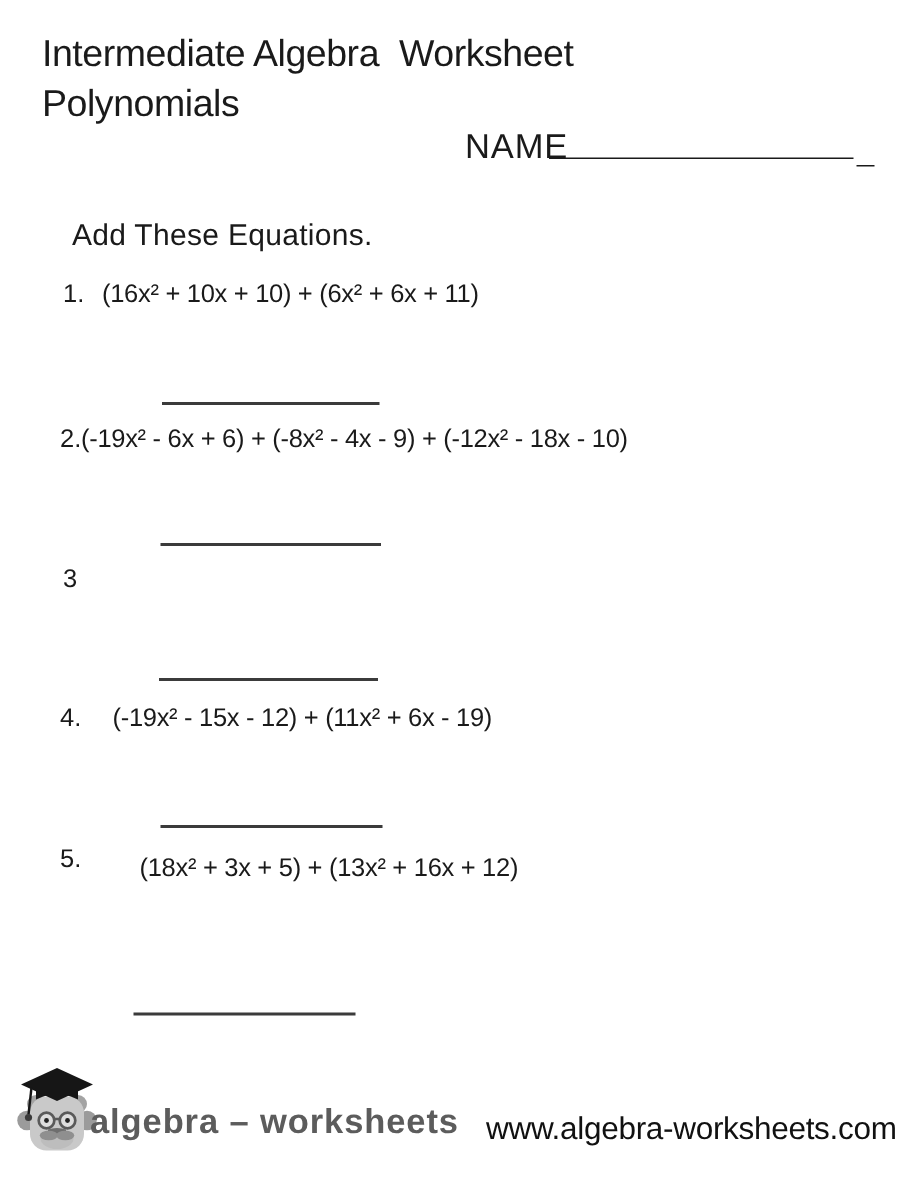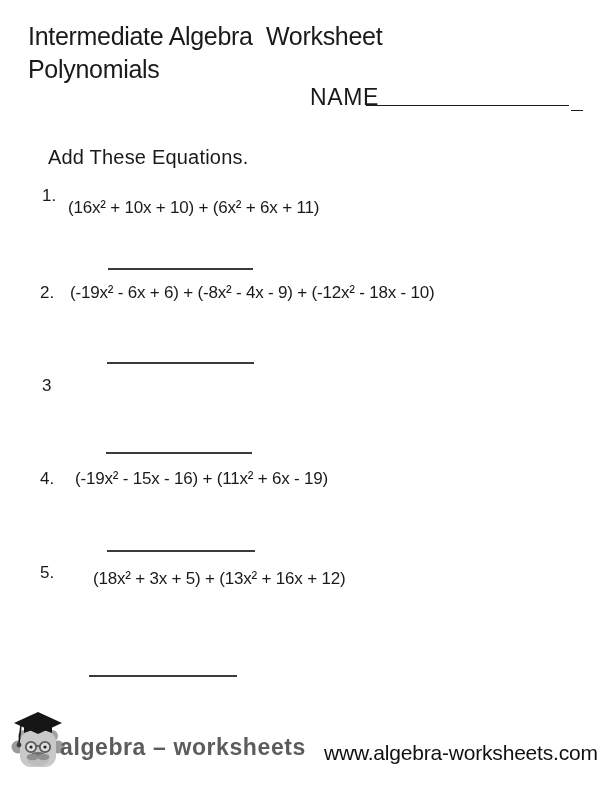--- a/index.html
+++ b/index.html
@@ -36,32 +36,32 @@
   <div class="abs title-line1">Intermediate Algebra  Worksheet</div>
   <div class="abs title-line2">Polynomials</div>
 
   <div class="abs name-label">NAME</div>
   <div class="abs name-line"></div>
   <div class="abs name-line-end"></div>
 
   <div class="abs instruction">Add These Equations.</div>
 
   <div class="abs problem-number" style="left:42px; top:186px;">1.</div>
-  <div class="abs equation" style="left:68px; top:186px;margin-top:12px;">(16x² + 10x + 10) + (6x² + 6x + 11)</div>
+  <div class="abs equation" style="left:68px; top:186px;">(16x² + 10x + 10) + (6x² + 6x + 11)</div>
   <div class="abs answer-line" style="left:108px; top:268px; width:145px;"></div>
 
   <div class="abs problem-number" style="left:40px; top:283px;">2.</div>
-  <div class="abs equation" style="left:70px; top:283px;">(-19x² - 6x + 6) + (-8x² - 4x - 9) + (-12x² - 18x - 10)</div>
+  <div class="abs equation" style="left:54px; top:283px;">(-19x² - 6x + 6) + (-8x² - 4x - 9) + (-12x² - 18x - 10)</div>
   <div class="abs answer-line" style="left:107px; top:362px; width:147px;"></div>
 
   <div class="abs problem-number" style="left:42px; top:376px;">3</div>
   <div class="abs answer-line" style="left:106px; top:452px; width:146px;"></div>
 
   <div class="abs problem-number" style="left:40px; top:469px;">4.</div>
-  <div class="abs equation" style="left:75px; top:469px;">(-19x² - 15x - 16) + (11x² + 6x - 19)</div>
+  <div class="abs equation" style="left:75px; top:469px;">(-19x² - 15x - 12) + (11x² + 6x - 19)</div>
   <div class="abs answer-line" style="left:107px; top:550px; width:148px;"></div>
 
   <div class="abs problem-number" style="left:40px; top:563px;">5.</div>
   <div class="abs equation" style="left:93px; top:569px;">(18x² + 3x + 5) + (13x² + 16x + 12)</div>
   <div class="abs answer-line" style="left:89px; top:675px; width:148px;"></div>
 
   <svg class="abs mascot" viewBox="0 0 54 62" aria-hidden="true">
     <circle cx="7" cy="38" r="6.5" fill="#9b9b9b"></circle>
     <circle cx="47" cy="38" r="6.5" fill="#9b9b9b"></circle>
     <circle cx="13" cy="27" r="6" fill="#a3a3a3"></circle>

